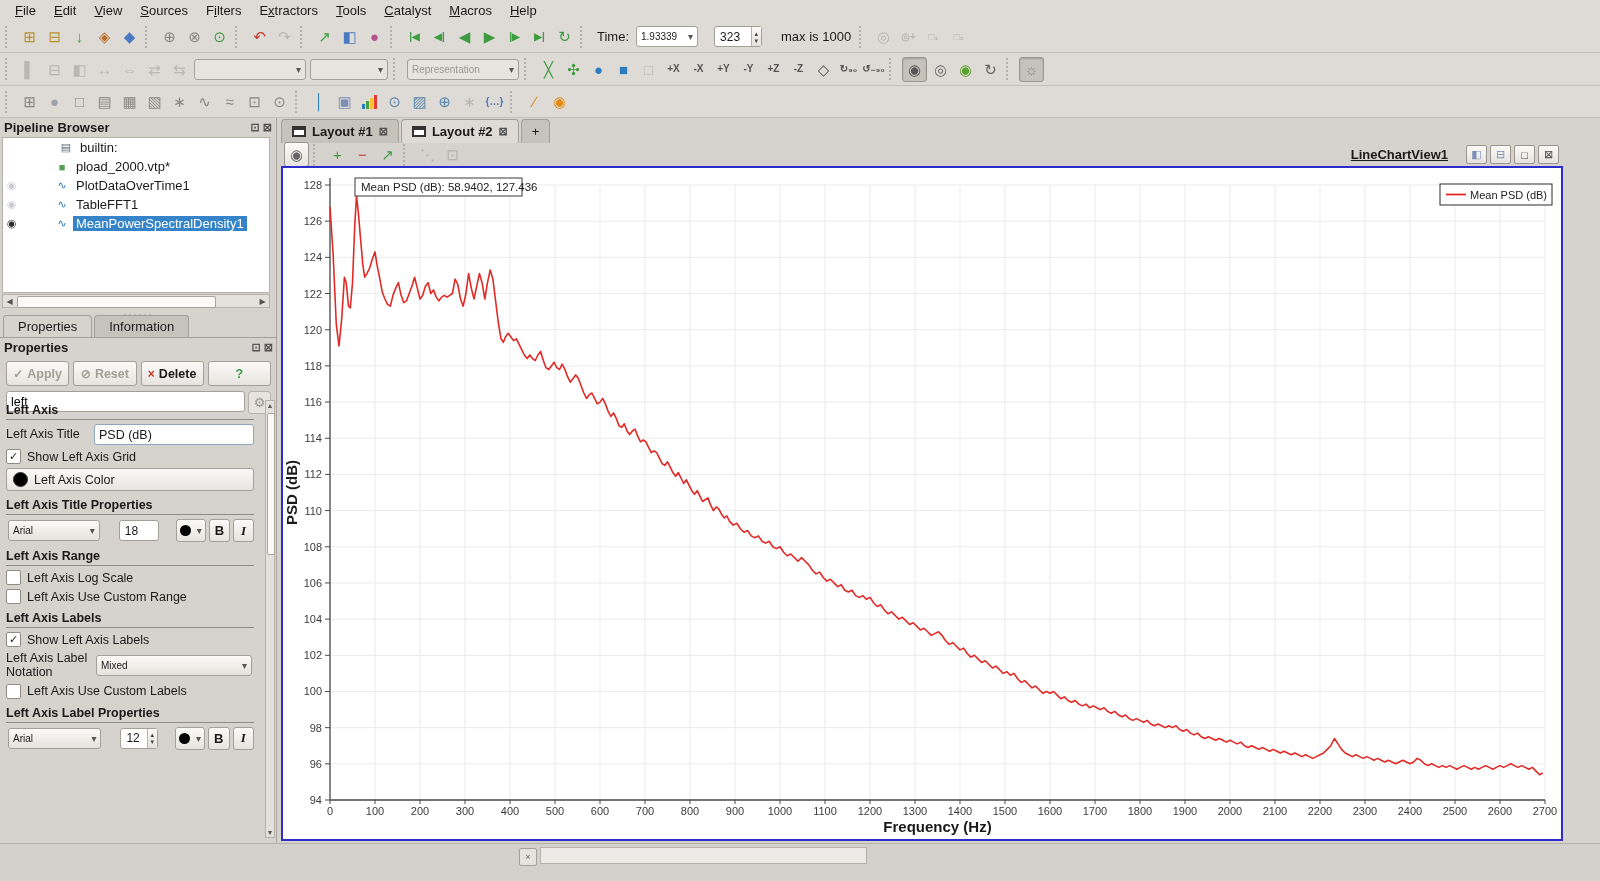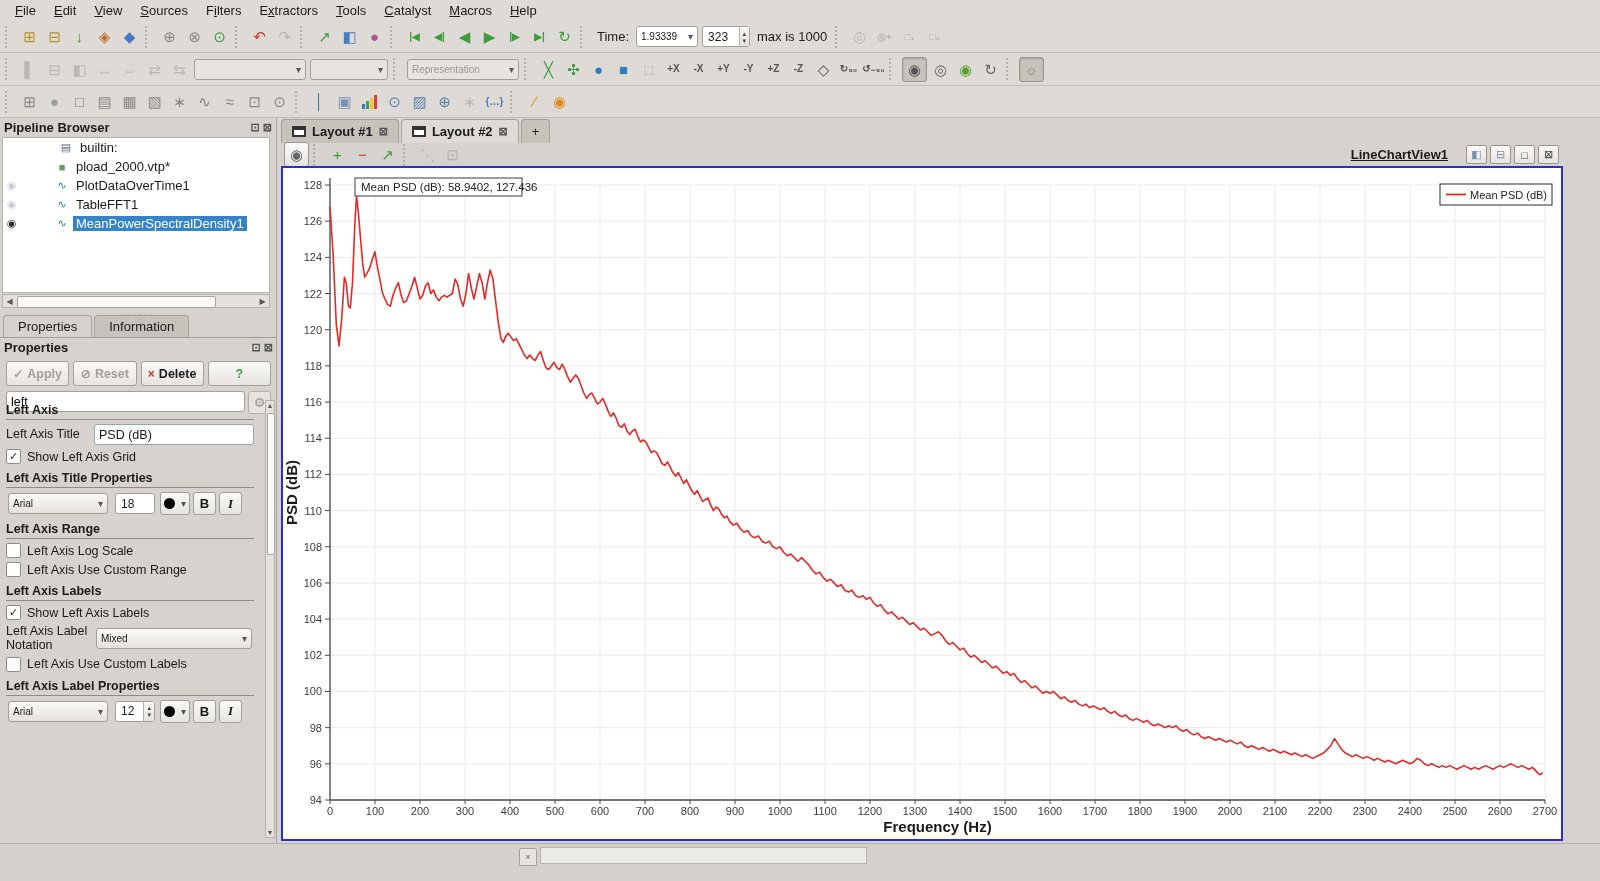--- a/index.html
+++ b/index.html
@@ -29,21 +29,21 @@
   .ibars{display:flex;align-items:flex-end;gap:1px;height:14px;}
   .ibar{width:3px;}
   .tlabel{margin:0 5px;white-space:nowrap;}
   .combo{height:21px;border:1px solid #a39f99;border-radius:3px;background:linear-gradient(#fbfaf8,#e5e2dd);
          display:inline-flex;align-items:center;justify-content:space-between;padding:0 4px;margin:0 2px;box-sizing:border-box;}
   .combo.white{background:#fff;}
   .combo.disabled{color:#9b978f;background:#e7e4df;}
   .combo-text{overflow:hidden;white-space:nowrap;font-size:10px;}
   .combo-arrow{font-size:10px;color:#5a564f;margin-left:4px;}
   .spin{height:21px;border:1px solid #a39f99;border-radius:3px;background:#fff;display:inline-flex;
-        align-items:center;justify-content:space-between;padding:0 0 0 5px;margin:0 2px;box-sizing:border-box;}
+        align-items:center;justify-content:space-between;padding:0 0 0 5px;margin:0 14px;box-sizing:border-box;}
   .spin-text{font-size:12px;}
   .spin-arrows{display:flex;flex-direction:column;font-size:7px;line-height:7px;color:#444;
                background:linear-gradient(#fbfaf8,#e5e2dd);border-left:1px solid #b5b1ab;height:100%;
                justify-content:center;padding:0 3px;}
 
   
   #left-panel{position:absolute;left:0;top:118px;width:277px;height:725px;background:#d6d2cd;
               border-right:1px solid #aaa6a0;box-sizing:border-box;}
   .dock-title{height:19px;display:flex;align-items:center;padding:0 4px;font-weight:bold;font-size:13px;}
   .dock-title .spacer{flex:1;}
@@ -498,20 +498,24 @@
     </div>
     <div id="prop-list">
         <div class="prop-header">Left Axis</div>
         <div class="prop-row">
           <span class="prop-label">Left Axis Title</span>
           <div class="prop-field">PSD (dB)</div>
         </div>
         <div class="prop-row">
           <span class="chk-box">✓</span>
           <span>Show Left Axis Grid</span>
+        </div>
+        <div class="colorbtn">
+          <span class="swatch" style="background: rgb(0, 0, 0);"></span>
+          <span>Left Axis Color</span>
         </div>
         <div class="prop-header">Left Axis Title Properties</div>
         <div class="fontrow">
           <div class="combo" style="width: 100px;">
             <span class="combo-text">Arial</span>
             <span class="combo-arrow">▾</span>
           </div>
           <div class="spin" style="width: 40px; gap: 39px;">
             <span class="spin-text">18</span>
             <div class="spin-arrows">

